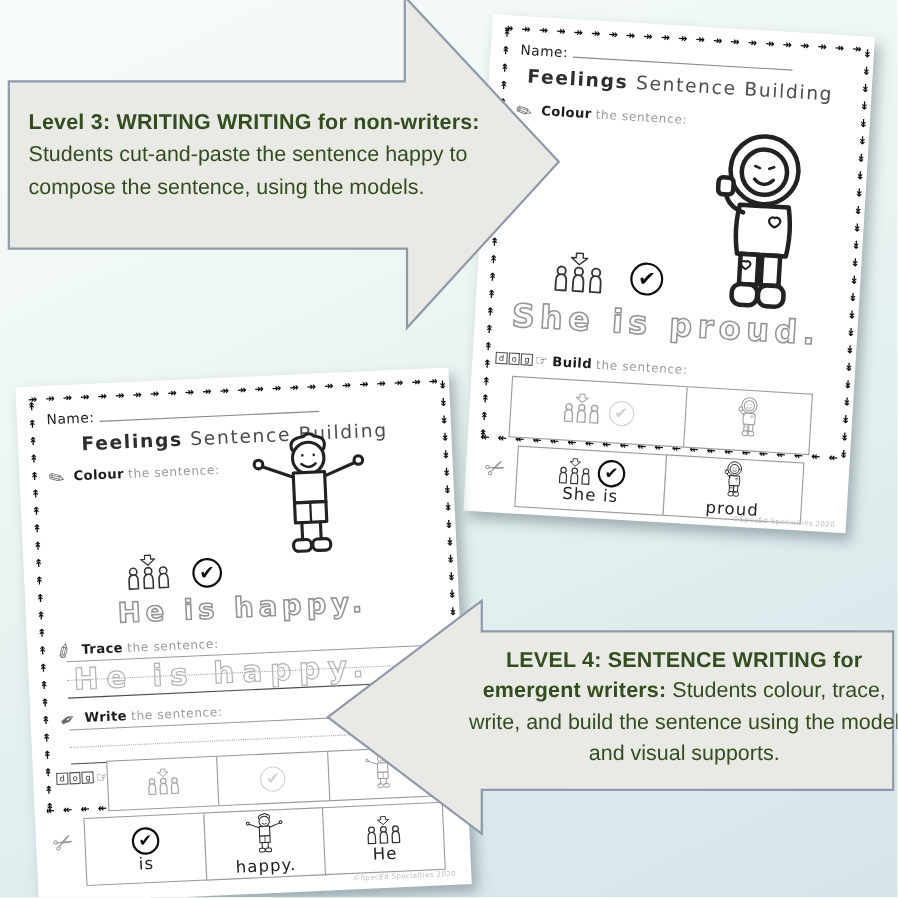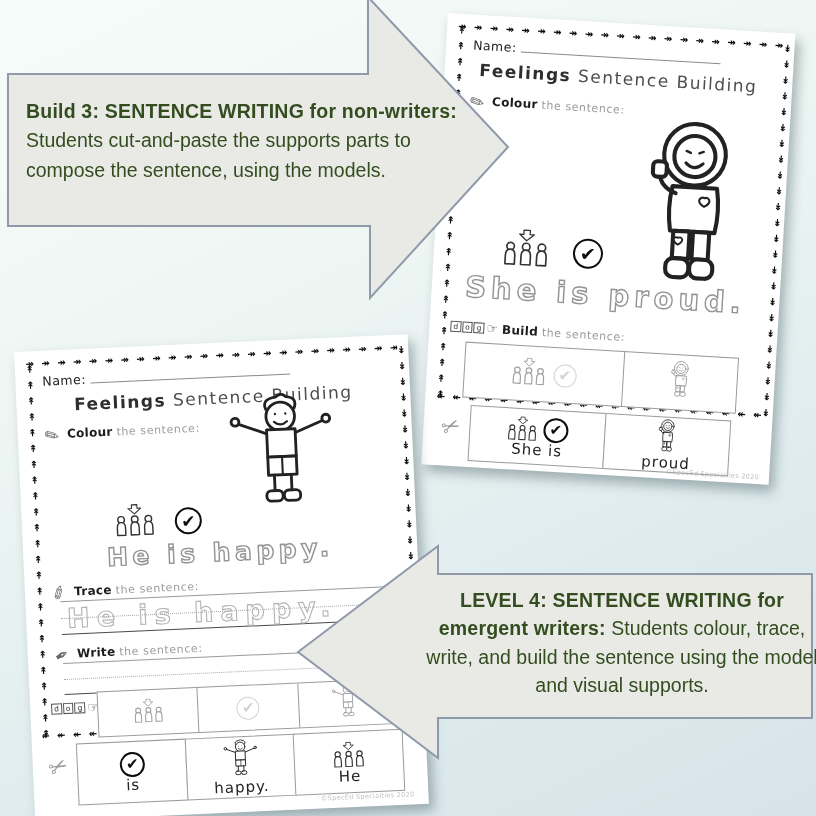--- a/index.html
+++ b/index.html
@@ -293,22 +293,22 @@
         <span class="word">He</span>
       </div>
     </div>
     <div class="copyright" style="right:14px;bottom:6px">©SpecEd Specialties 2020</div>
   </div>
 
   <svg class="callout-svg" style="left:0;top:0" width="516" height="302" viewBox="0 0 516 302">
     <polygon points="8,74 368,74 368,-3 508,147 370,298 370,226 8,226" fill="#e9e9e6" stroke="#8e99a9" stroke-width="2"></polygon>
   </svg>
   <div class="callout-text" id="l3-text">
-    <b>Build 3:  SENTENCE WRITING for non-writers:</b>
-    <span>Students cut-and-paste the supports parts to compose the sentence, using the models.</span>
+    <b>Level 3:  WRITING WRITING for non-writers:</b>
+    <span>Students cut-and-paste the sentence happy to compose the sentence, using the models.</span>
   </div>
 
   <svg class="callout-svg" style="left:290px;top:538px" width="526" height="226" viewBox="0 0 526 226">
     <polygon points="8,114 148,8 148,36 522,36 522,180 148,180 148,220" fill="#e9e9e6" stroke="#8e99a9" stroke-width="2"></polygon>
   </svg>
   <div class="callout-text" id="l4-text">
     <b>LEVEL 4:  SENTENCE WRITING for emergent writers:</b>
     <span>Students colour, trace, write, and build the sentence using the model and visual supports.</span>
   </div>
 

